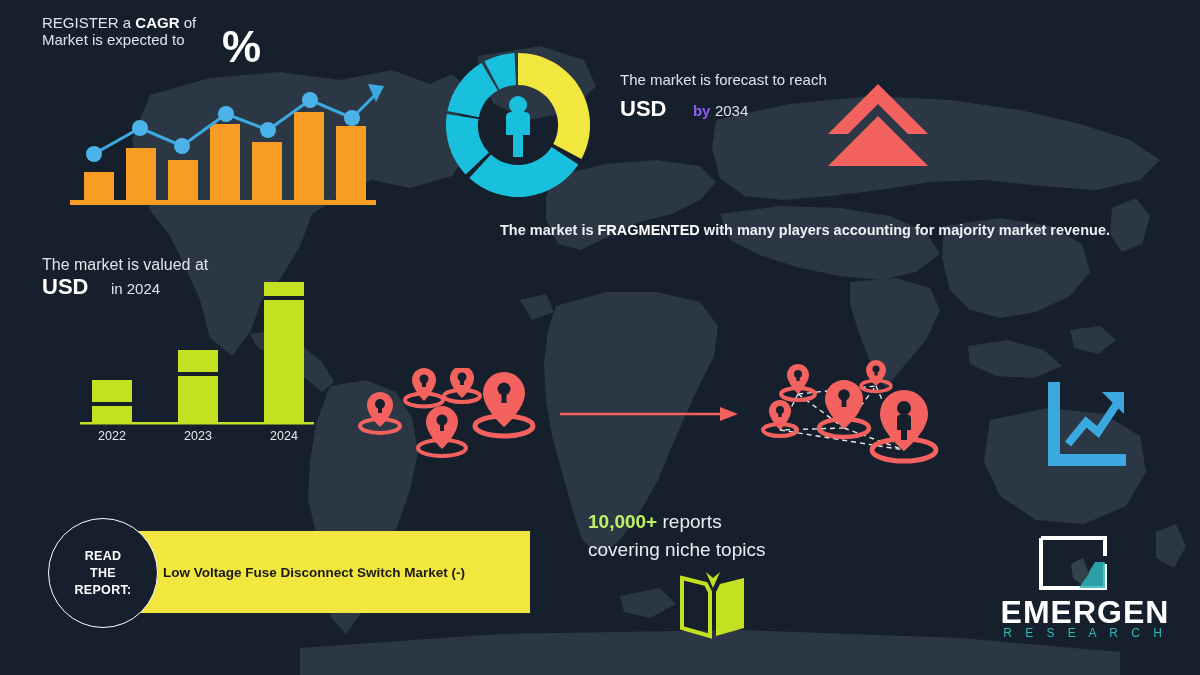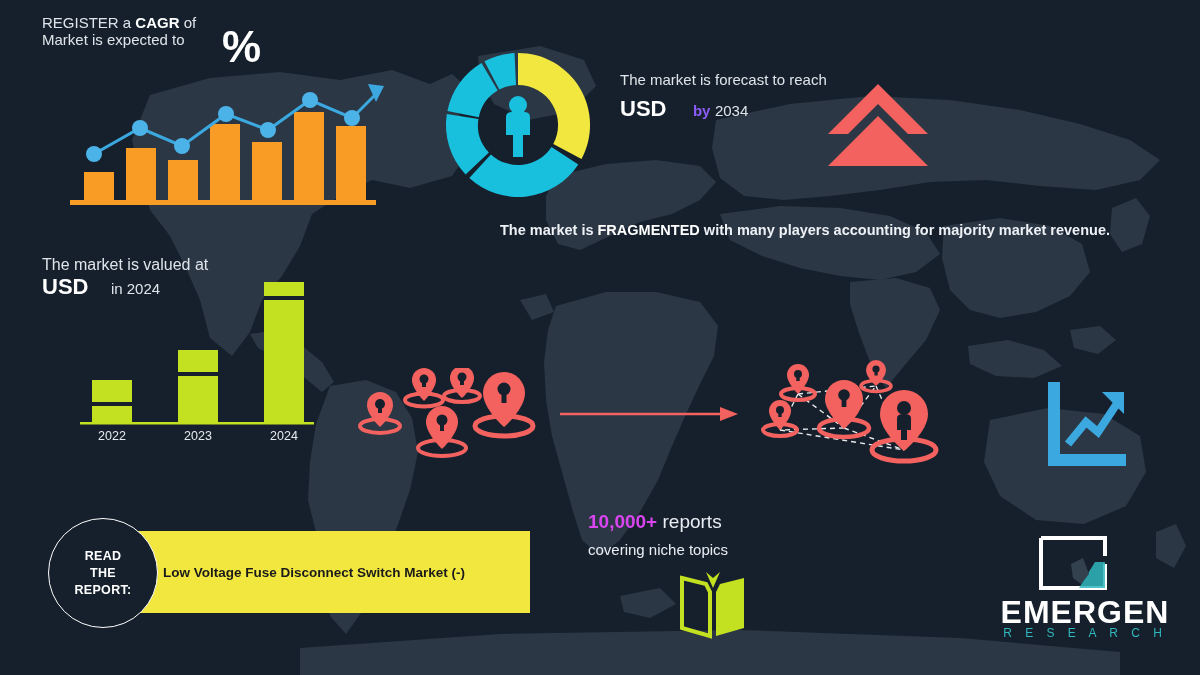--- a/index.html
+++ b/index.html
@@ -51,22 +51,22 @@
   }
   #fragmented-word { color: #ffffff; }
 
   #valued-block { left: 42px; top: 256px; width: 240px; }
   #valued-l1 { display:block; font-size: 16px; color: #dfe4ea; }
   #valued-usd { font-size: 22px; font-weight: bold; color: #ffffff; }
   #valued-year { font-size: 15px; color: #dfe4ea; margin-left: 18px; }
 
   #reports-block { left: 588px; top: 508px; width: 270px; }
   #reports-l1 { display: block; font-size: 19px; color: #e9edf2; line-height: 28px;}
-  #reports-count { font-weight: bold; color: #d946ef; }
-  #reports-l2 { display: block; font-size: 15px; color: #e9edf2; line-height: 28px;}
+  #reports-count { font-weight: bold; color: #bef264; }
+  #reports-l2 { display: block; font-size: 19px; color: #e9edf2; line-height: 28px;}
 
   
   #cta-bar {
     left: 105px; top: 531px;
     width: 425px; height: 82px;
     background: #f2e73f;
   }
   #cta-bar-label {
     position: absolute;
     left: 58px; top: 50%;

